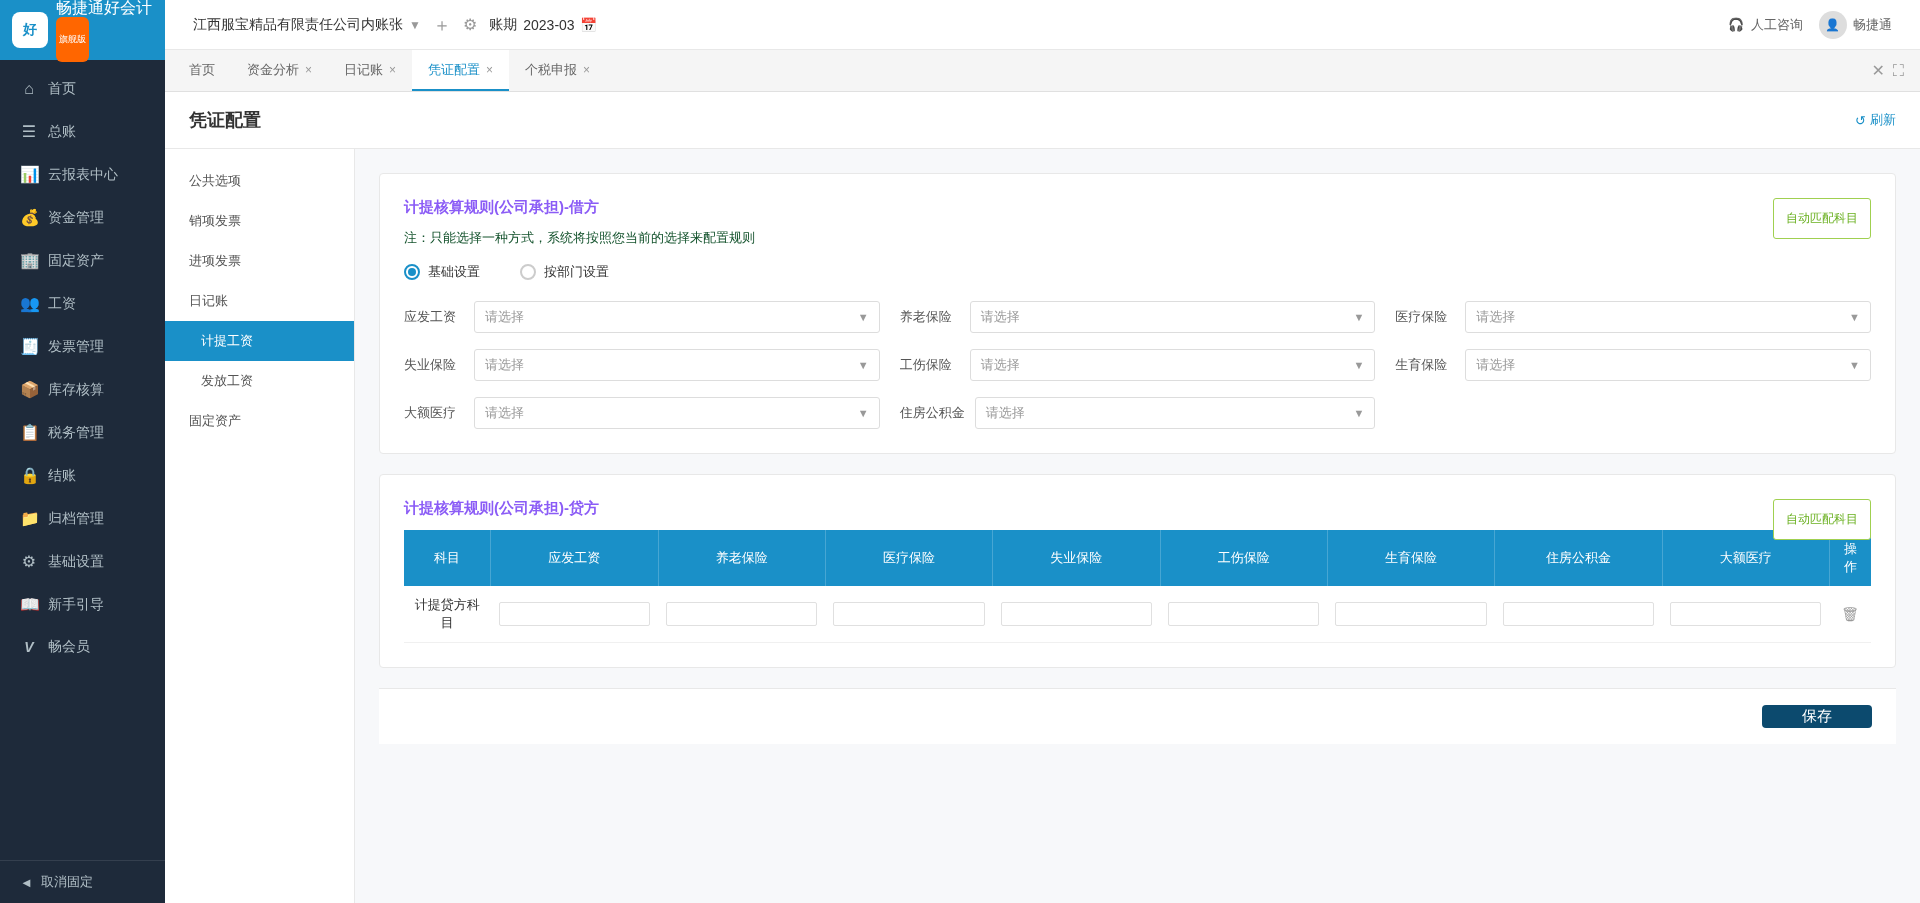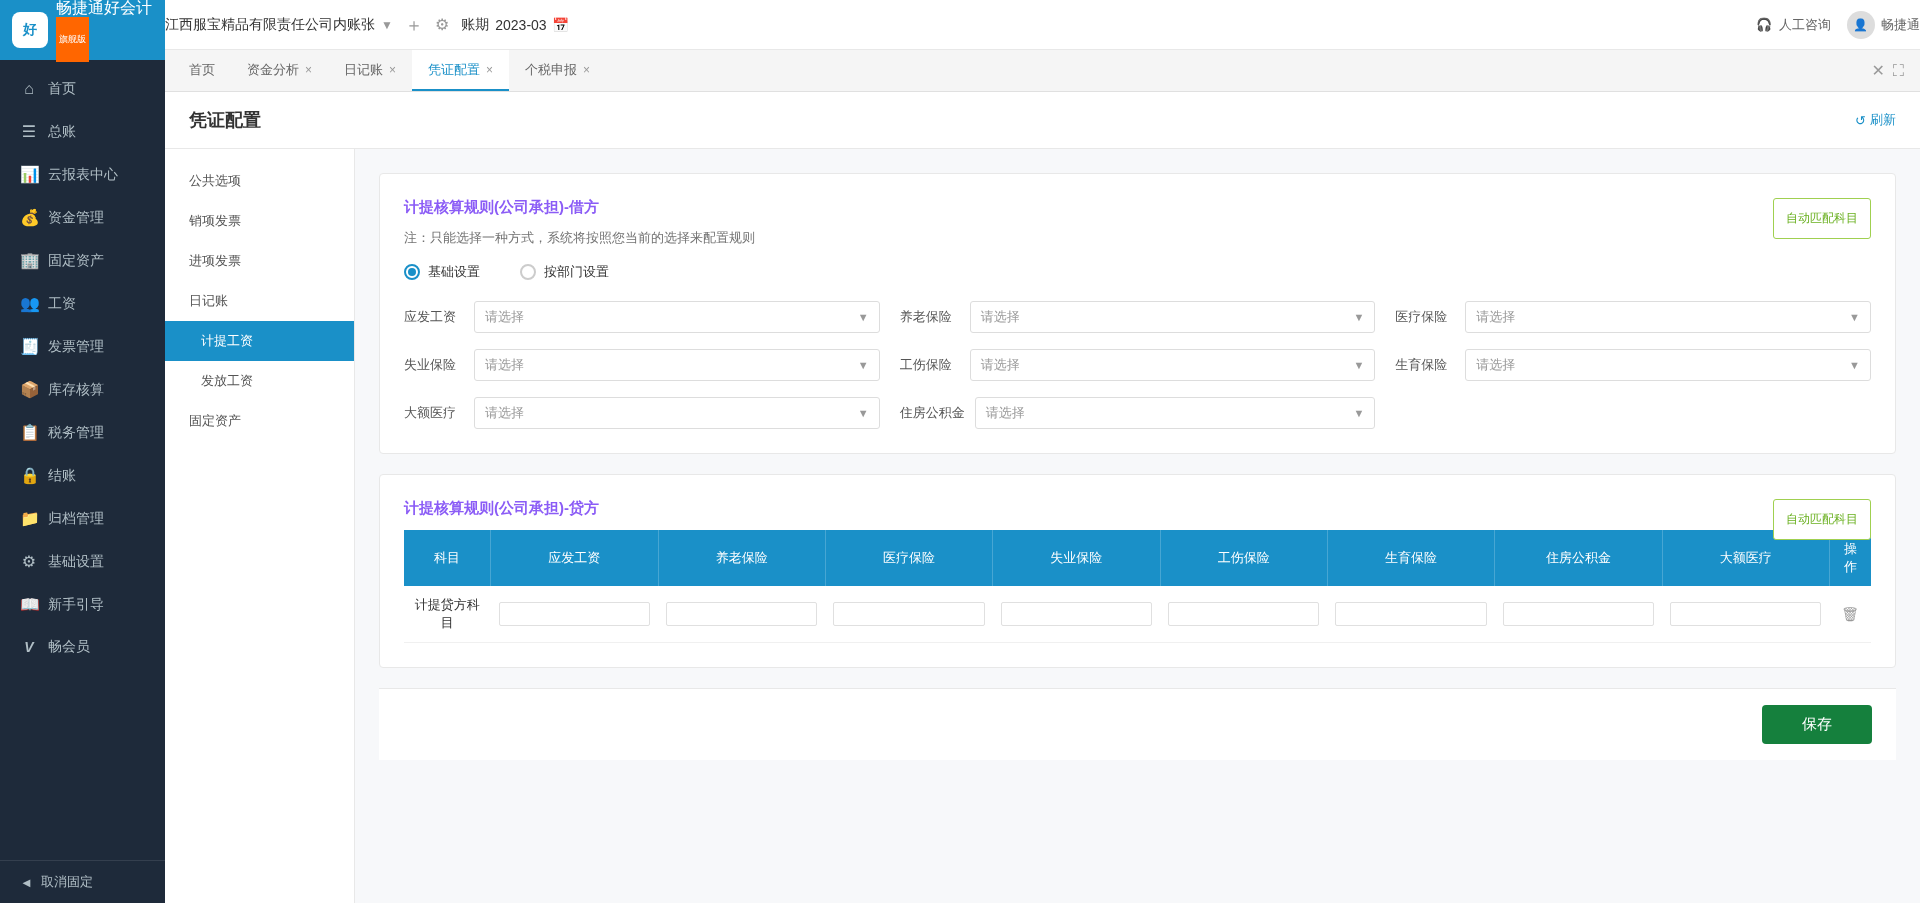--- a/index.html
+++ b/index.html
@@ -24,21 +24,21 @@
       gap: 8px;
     }
     .sidebar-logo-icon {
       width: 36px; height: 36px;
       background: white;
       border-radius: 8px;
       display: flex; align-items: center; justify-content: center;
       font-size: 14px; font-weight: bold; color: #1a90c8;
     }
     .sidebar-logo-text { color: #ffffff; font-size: 16px; line-height: 1.2; }
-    .sidebar-logo-badge { background: #ff6600; color: white; font-size: 9px; border-radius: 0; padding: 16px 3px; margin-top: 0; display: inline-block; }
+    .sidebar-logo-badge { background: #ff6600; color: white; font-size: 9px; border-radius: 6px; padding: 16px 3px; margin-top: 0; display: inline-block; }
 
     .sidebar-nav { flex: 1; overflow-y: auto; padding: 8px 0; }
     .sidebar-item {
       display: flex; align-items: center; gap: 10px;
       padding: 12px 20px;
       cursor: pointer;
       color: #b0bec5;
       font-size: 14px;
       transition: background 0.2s;
     }
@@ -59,21 +59,21 @@
       overflow: hidden;
     }
 
     
     .topbar {
       height: 50px;
       background: white;
       border-bottom: 1px solid #e8e8e8;
       display: flex;
       align-items: center;
-      padding: 0 0;
+      padding: 0 28px;
       gap: 12px;
       justify-content: flex-end;
     }
     .topbar-company {
       display: flex; align-items: center; gap: 6px;
       font-size: 14px; color: #333; cursor: pointer;
     }
     .topbar-company-arrow { color: #999; font-size: 12px; }
     .topbar-add { color: #999; font-size: 18px; cursor: pointer; }
     .topbar-settings { color: #999; font-size: 16px; cursor: pointer; }
@@ -197,21 +197,21 @@
       position: relative;
     }
     .section-title {
       font-size: 15px;
       font-weight: 600;
       color: #8b5cf6;
       margin-bottom: 12px;
     }
     .section-note {
       font-size: 13px;
-      color: #737373;
+      color: #14532d;
       margin-bottom: 16px;
     }
     .auto-match-btn {
       position: absolute;
       top: 24px;
       right: 24px;
       border: 1px solid #a0d050;
       color: #6ab020;
       background: white;
       padding: 11px 12px;
@@ -311,24 +311,24 @@
 
     
     .page-footer {
       background: white;
       padding: 16px 24px;
       border-top: 1px solid #e8e8e8;
       display: flex;
       justify-content: flex-end;
     }
     .save-btn {
-      background: #15803d;
+      background: #0c4a6e;
       color: white;
       border: none;
-      padding: 10px 40px;
+      padding: 2px 40px;
       font-size: 15px;
       border-radius: 4px;
       cursor: pointer;
     }
 
     
     .right-content::-webkit-scrollbar { width: 8px; }
     .right-content::-webkit-scrollbar-track { background: #f0f0f0; }
     .right-content::-webkit-scrollbar-thumb { background: #ccc; border-radius: 4px; }
   </style>

